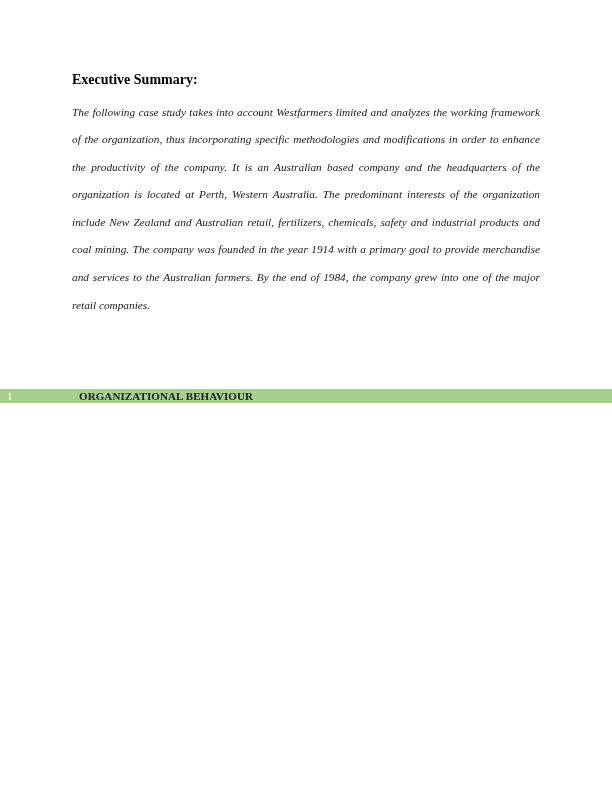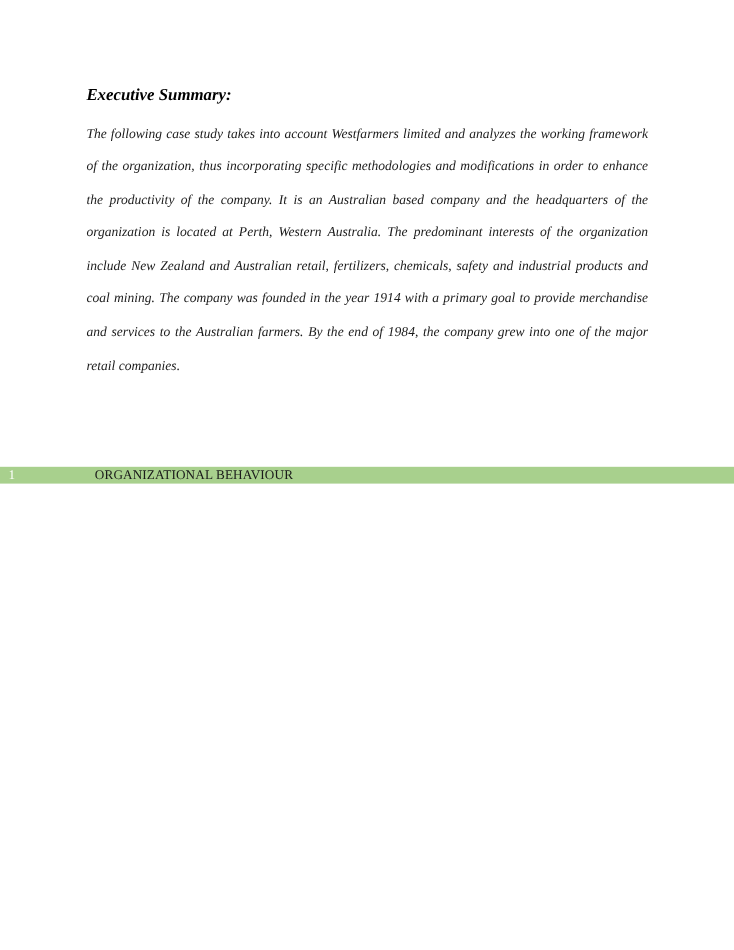--- a/index.html
+++ b/index.html
@@ -26,21 +26,20 @@
     .heading {
       position: absolute;
       left: 72px;
       top: 71px;
       width: 468px;
       margin: 0;
       font-size: 14px;
       font-weight: bold;
       line-height: 18px;
       color: #000000;
-      font-style: italic;
     }
     .body-text {
       position: absolute;
       left: 72px;
       top: 98.5px;
       width: 468px;
       margin: 0;
       font-size: 11.3px;
       line-height: 27.6px;
       text-align: justify;
@@ -66,20 +65,21 @@
     }
     .footer-title {
       position: absolute;
       left: 79px;
       top: 0;
       height: 22px;
       line-height: 14px;
       font-size: 11px;
       color: #1a1a1a;
       letter-spacing: 0.1px;
+      font-weight: bold;
     }
   </style>
 </head>
 <body>
 
 <div class="page">
   <h1 class="heading">Executive Summary:</h1>
 
   <p class="body-text">The following case study takes into account Westfarmers limited and analyzes the working framework of the organization, thus incorporating specific methodologies and modifications in order to enhance the productivity of the company. It is an Australian based company and the headquarters of the organization is located at Perth, Western Australia. The predominant interests of the organization include New Zealand and Australian retail, fertilizers, chemicals, safety and industrial products and coal mining. The company was founded in the year 1914 with a primary goal to provide merchandise and services to the Australian farmers. By the end of 1984, the company grew into one of the major retail companies.</p>
 

